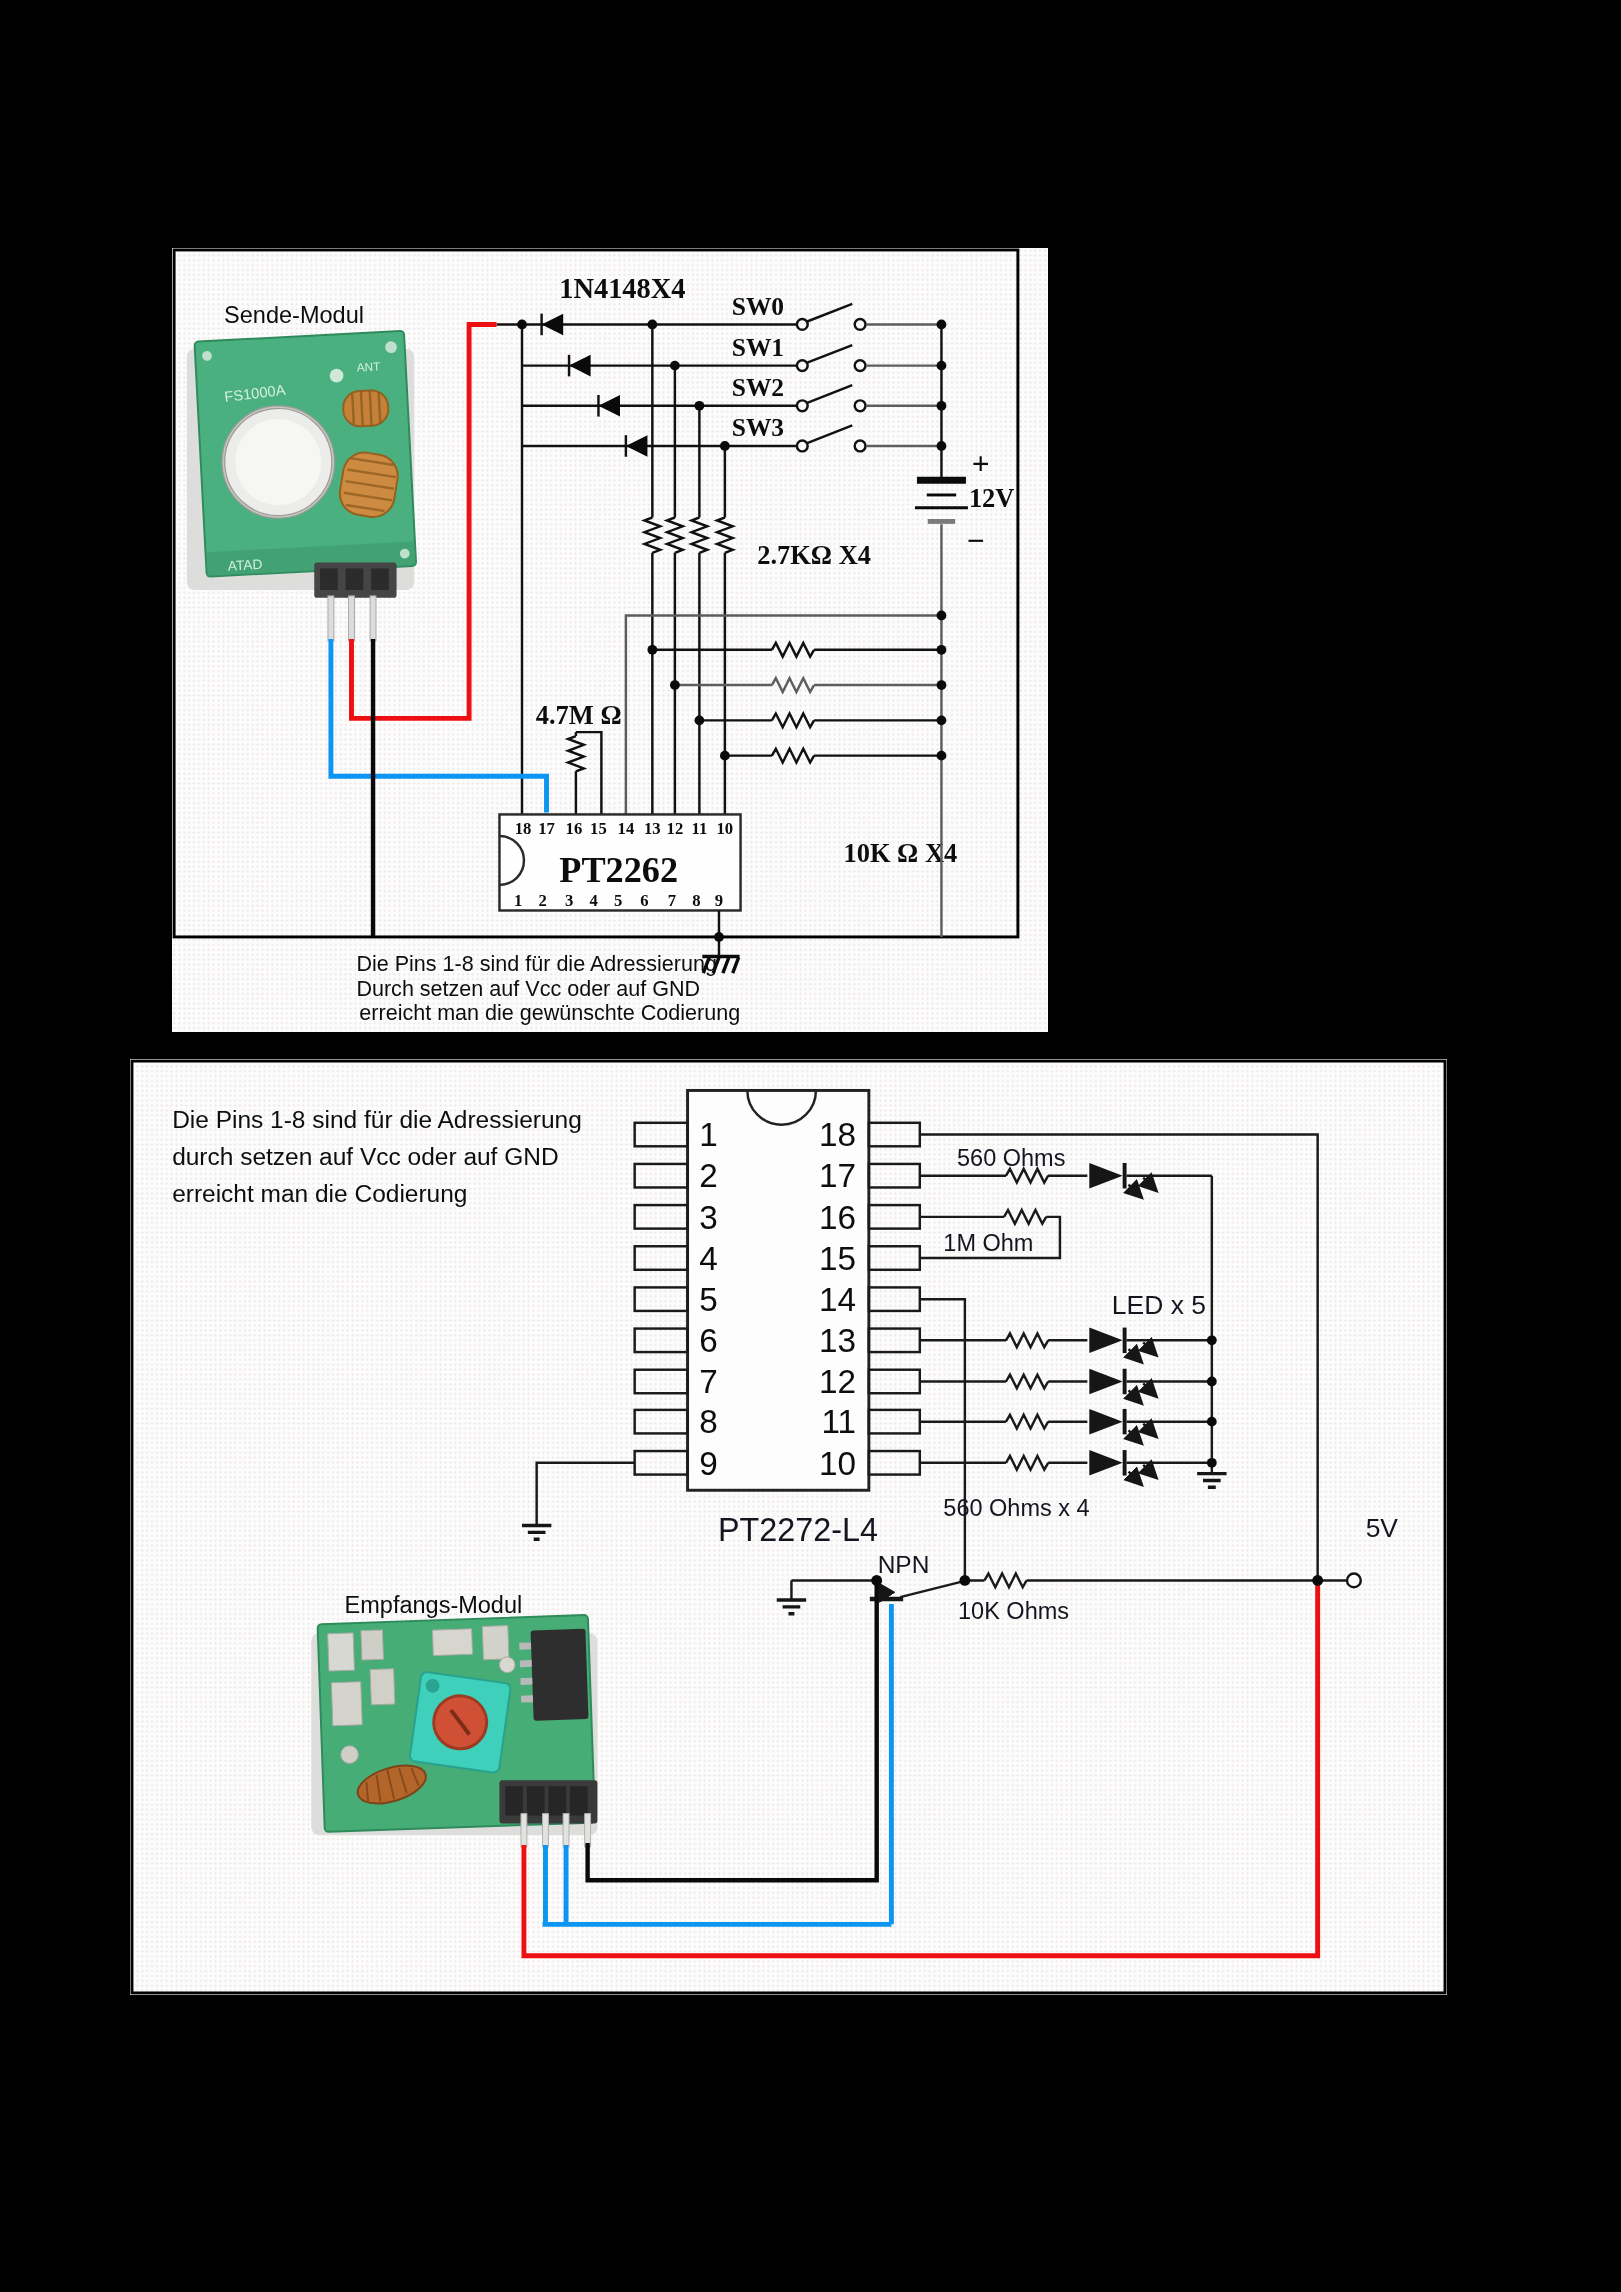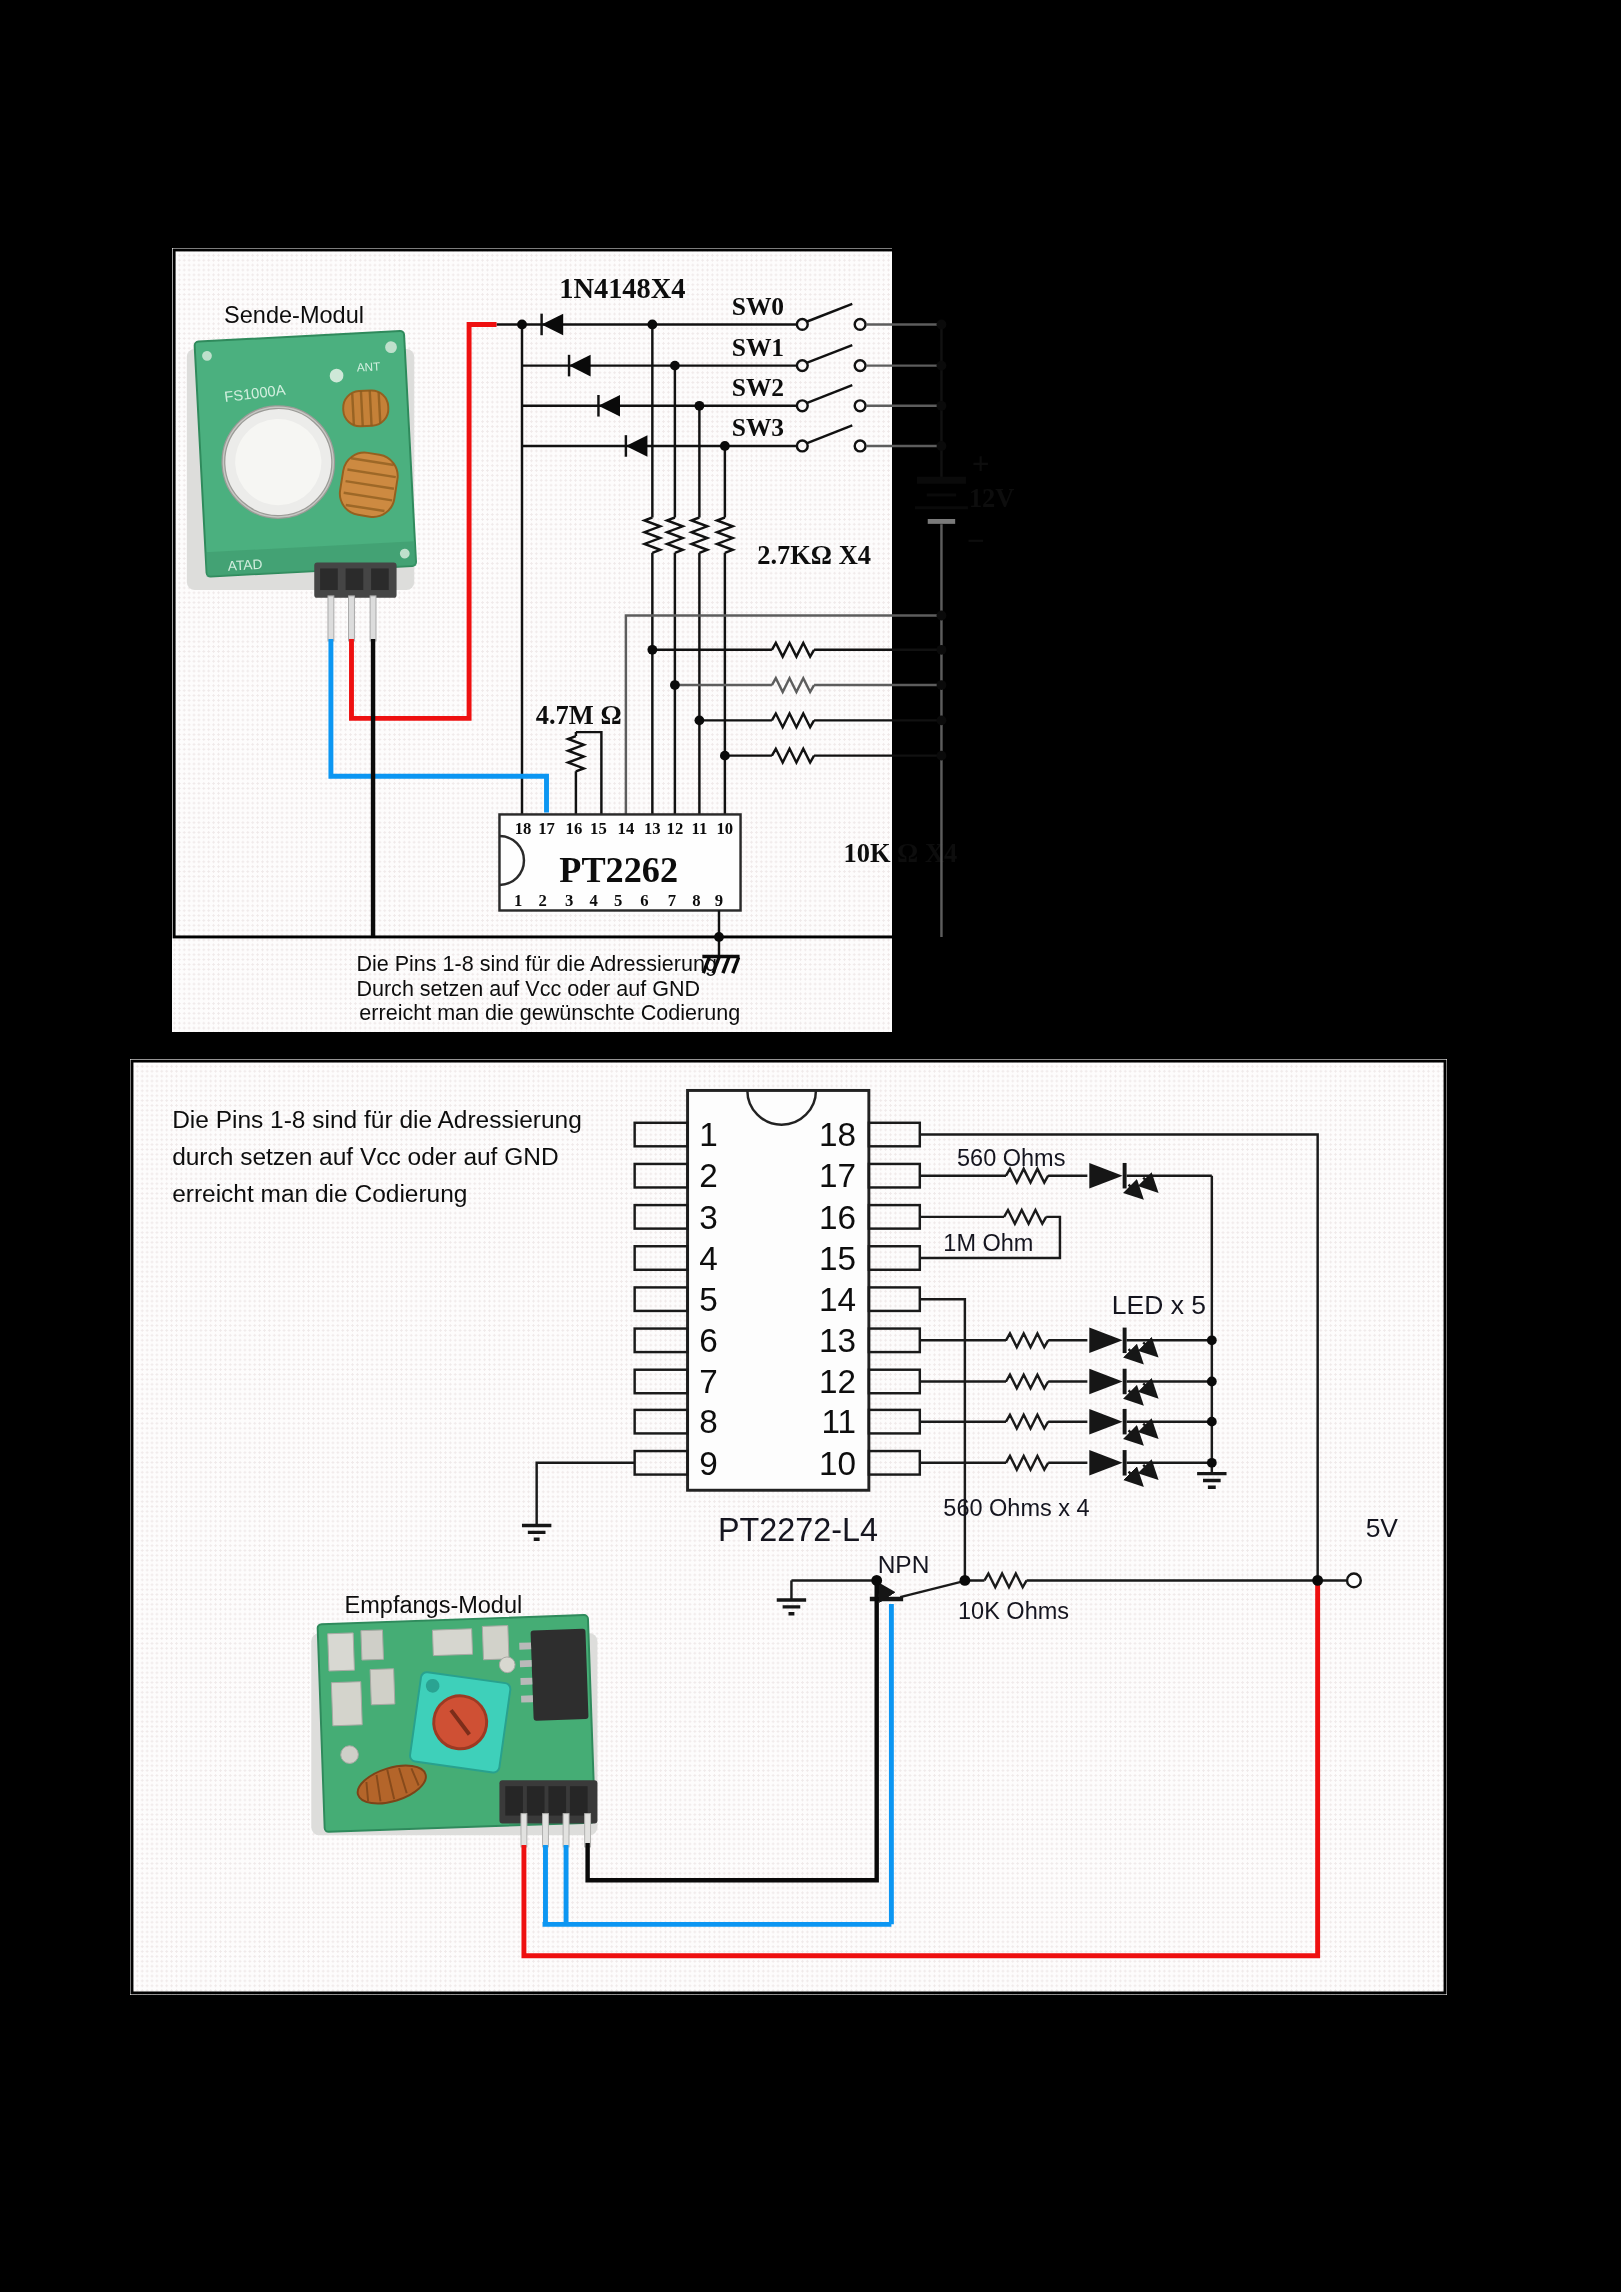--- a/index.html
+++ b/index.html
@@ -8,21 +8,21 @@
     background:#000;
     font-family:"Liberation Sans", sans-serif;
     overflow:hidden;
   }
   .panel{
     position:absolute;
     background-color:#fdfcfc;
     background-image:radial-gradient(circle,#f0eaea 1px, rgba(0,0,0,0) 1px);
     background-size:4.9px 4.9px;
   }
-  #panel1{left:172px;top:248px;width:720px;height:784px;}
+  #panel1{left:172px;top:248px;width:876px;height:784px;}
   #panel2{left:130px;top:1059px;width:1317px;height:936px;}
   svg{position:absolute;left:0;top:0;}
   svg text{fill:#0d0d0d;}
   .tserif{font-family:"Liberation Serif","DejaVu Serif",serif;font-weight:bold;}
   .tsans{font-family:"Liberation Sans","DejaVu Sans",sans-serif;}
   .silk{font-family:"Liberation Sans",sans-serif;fill:#eafaf0;opacity:.85;}
   .ln{stroke:#111;stroke-width:2.5;fill:none;}
   .lngray{stroke:#5d5d5d;stroke-width:2.5;fill:none;}
   .wred{stroke:#ee1010;stroke-width:5;fill:none;}
   .wblue{stroke:#0c96f2;stroke-width:5;fill:none;}

